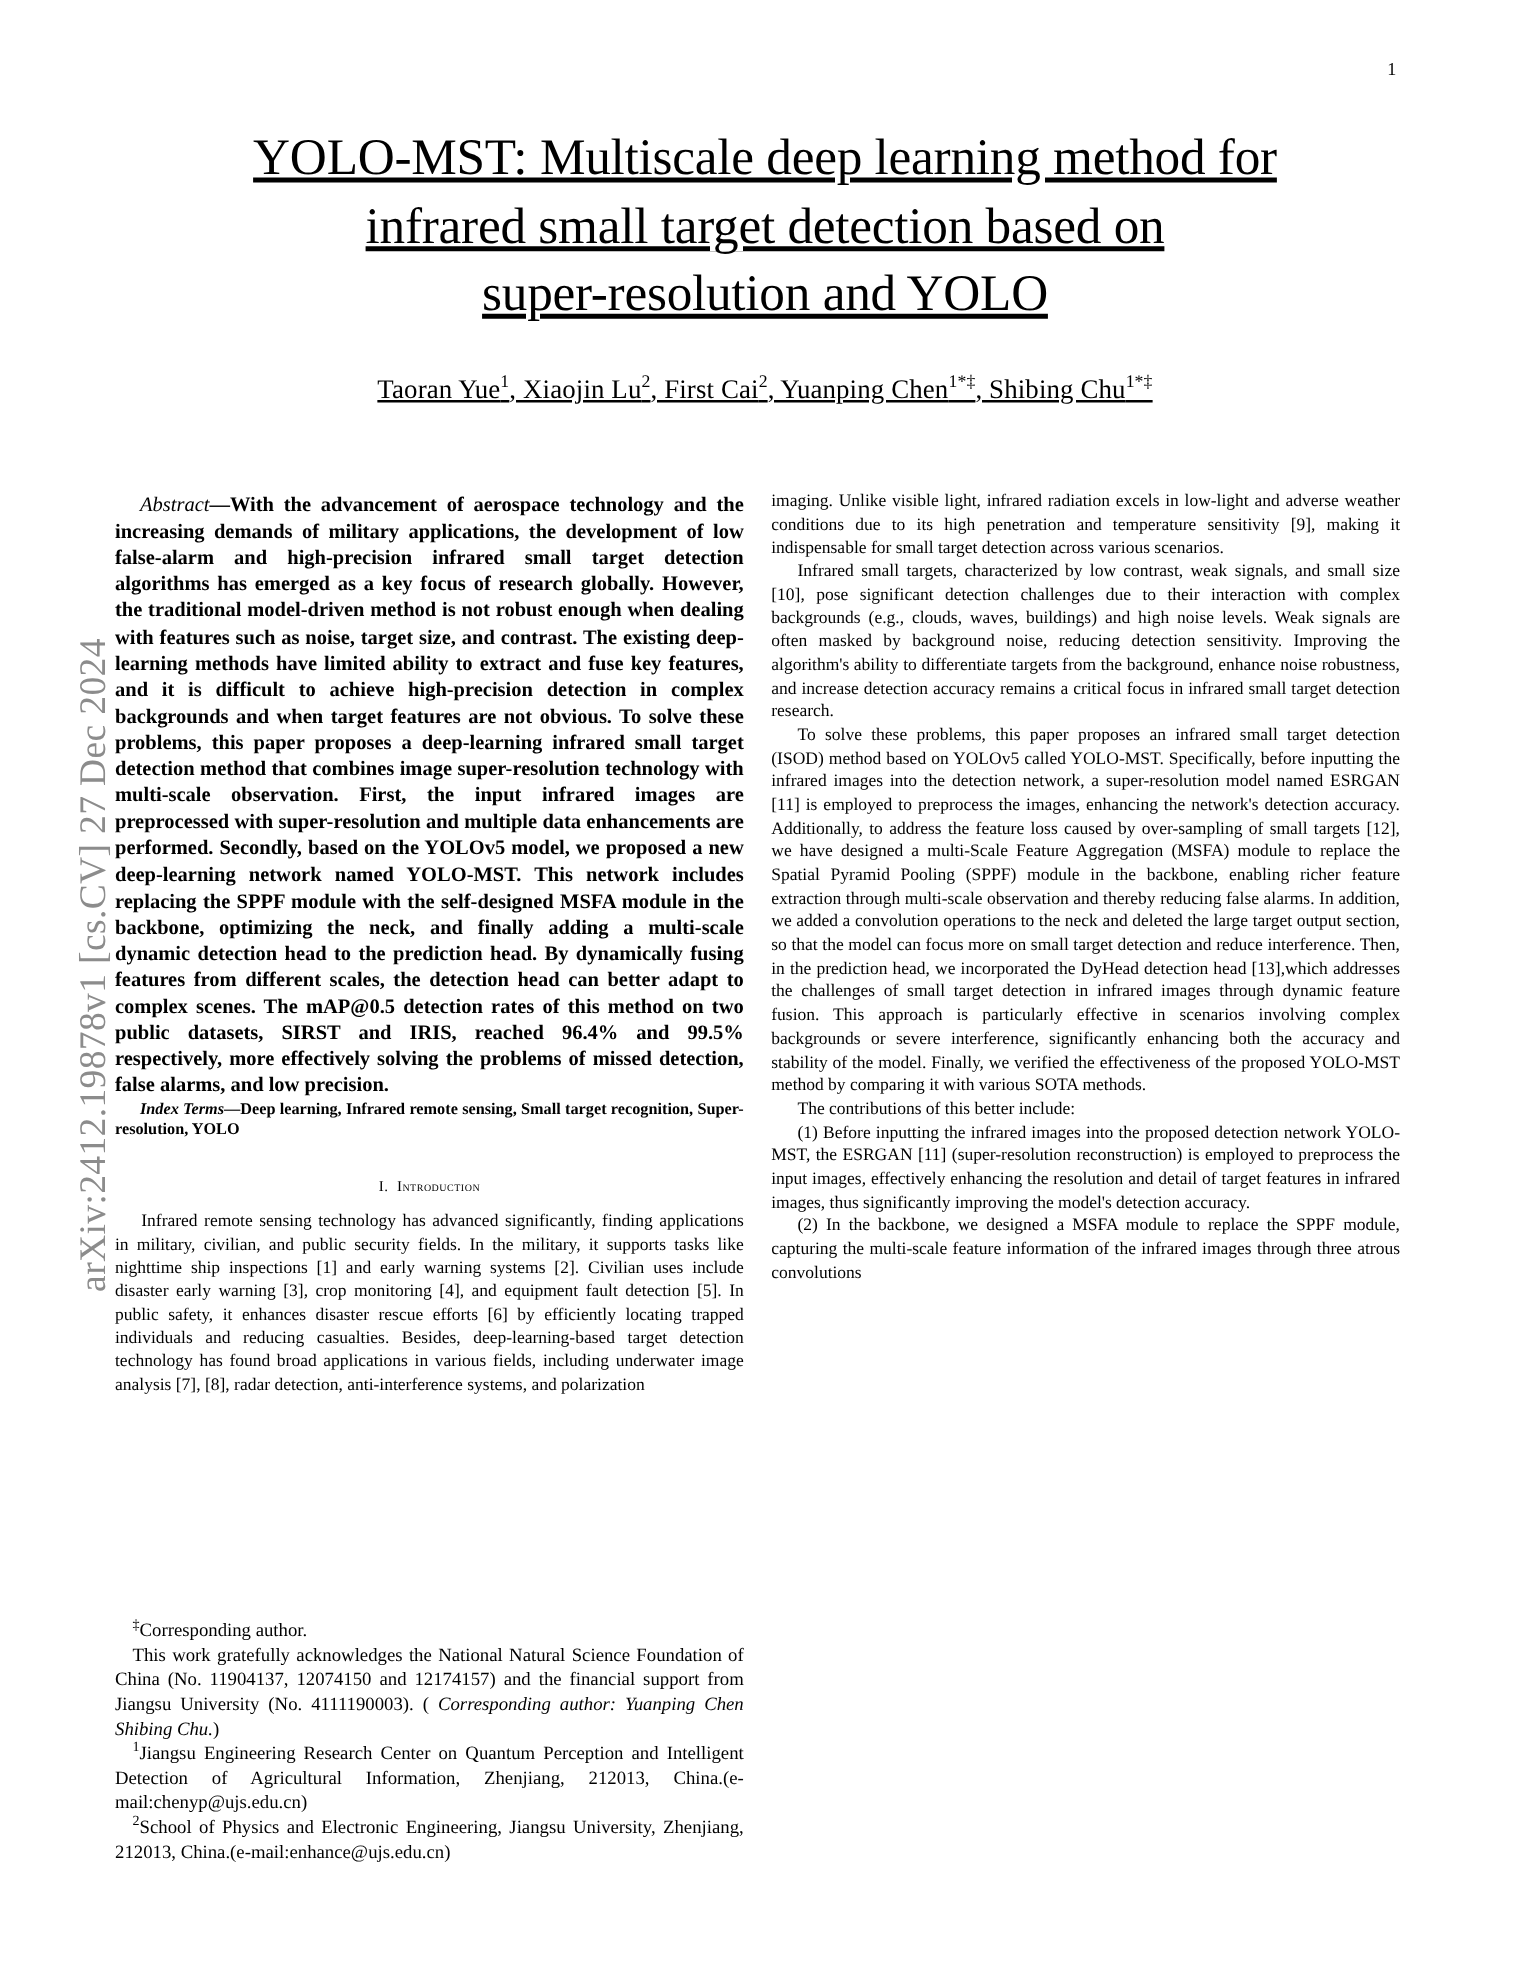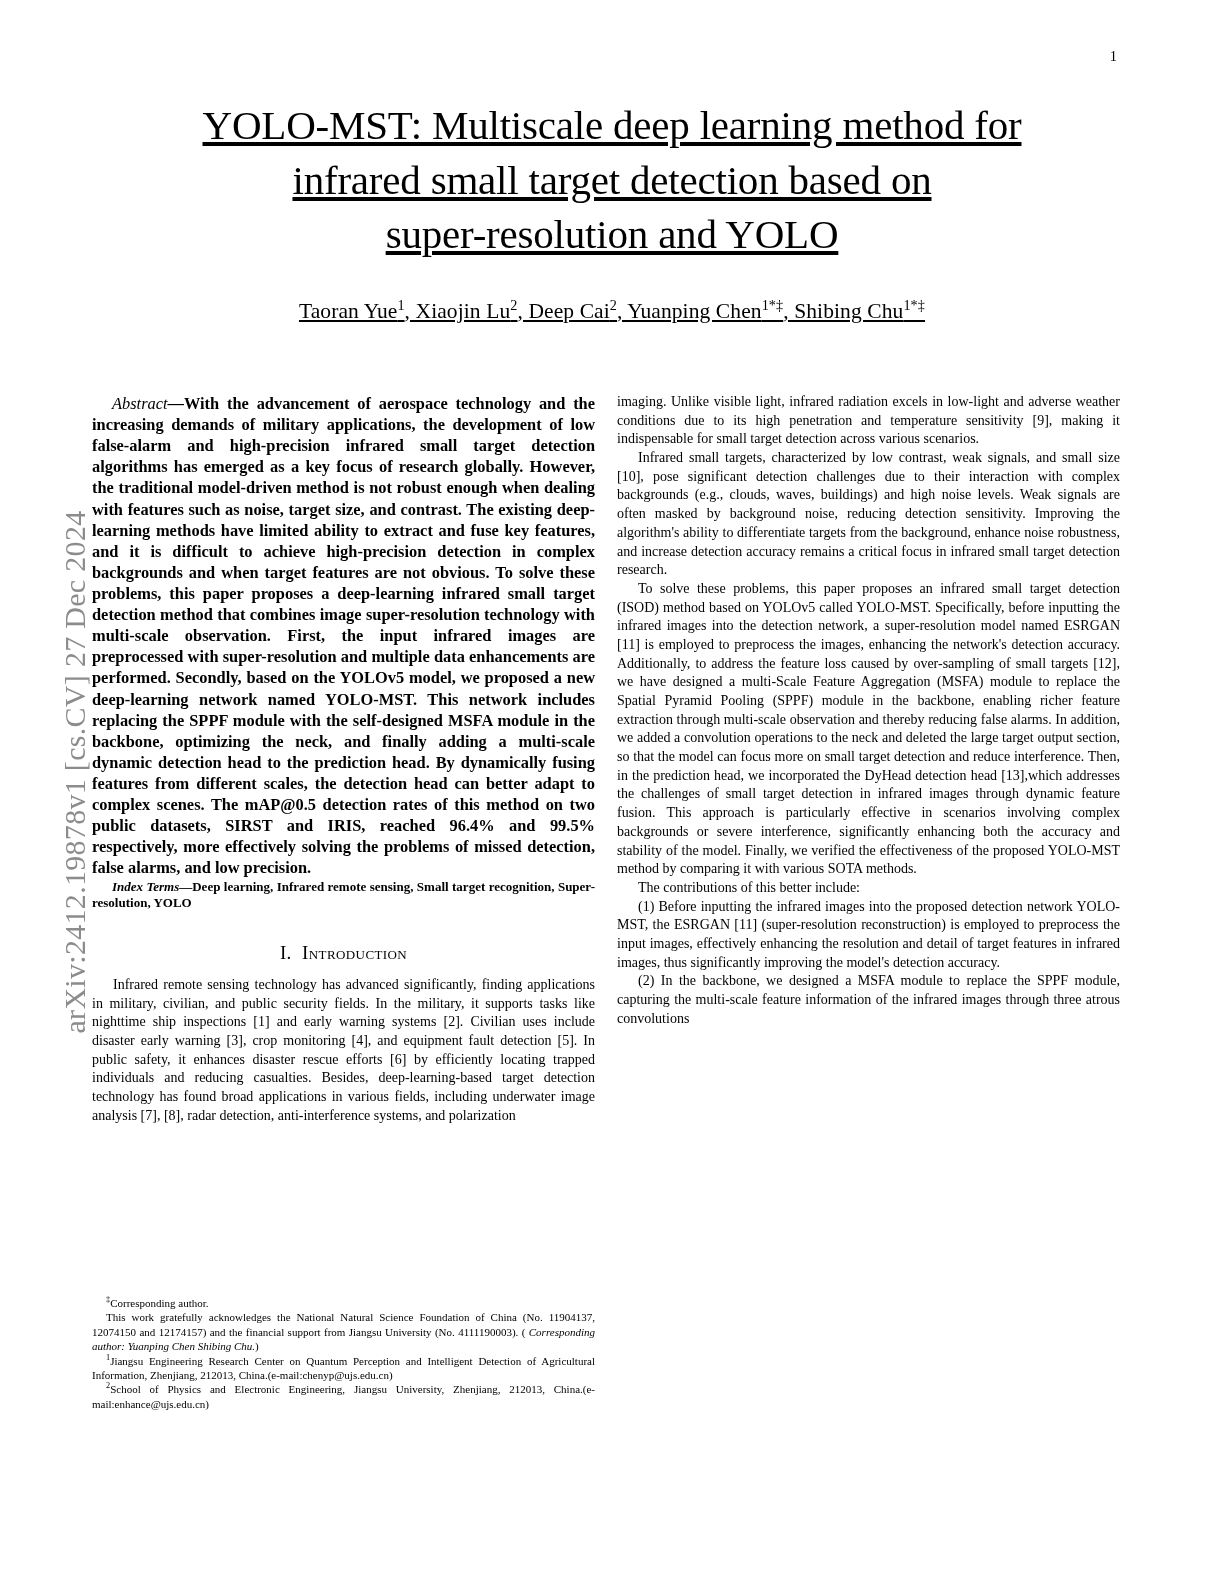--- a/index.html
+++ b/index.html
@@ -111,42 +111,42 @@
     line-height: 1.287;
     text-indent: 20px;
   }
   .index-terms .lead {
     font-style: italic;
     font-weight: bold;
   }
 
   .section-head {
     text-align: center;
-    font-size: 19px;
+    font-size: 12px;
     margin-top: 30px;
     margin-bottom: 12px;
     font-variant: small-caps;
     letter-spacing: 0.4px;
   }
   .section-head .numeral { font-variant: normal; }
 
   .body-par {
     font-size: 14px;
     line-height: 1.335;
     text-indent: 21px;
   }
   .body-par.cont { text-indent: 0; }
 
   
   .footnotes {
     position: absolute;
     left: 92px;
     top: 1296px;
     width: 503px;
-    font-size: 11px;
+    font-size: 15px;
     line-height: 1.31;
   }
   .footnotes p { text-indent: 14px; margin: 0; }
   .footnotes .it { font-style: italic; }
   .footnotes sup { font-size: 0.75em; }
 </style>
 </head>
 <body>
 
 <div class="page">
@@ -154,21 +154,21 @@
   <div class="arxiv-stamp">arXiv:2412.19878v1  [cs.CV]  27 Dec 2024</div>
 
   <div class="page-number">1</div>
 
   <div class="title-block">
     <h1 class="paper-title">
       <span class="tline">YOLO-MST: Multiscale deep learning method for</span>
       <span class="tline">infrared small target detection based on</span>
       <span class="tline">super-resolution and YOLO</span>
     </h1>
-    <div class="authors"><span>Taoran Yue</span><sup>1</sup><span>, Xiaojin Lu</span><sup>2</sup><span>, Deep Cai</span><sup>2</sup><span>, Yuanping Chen</span><sup>1*‡</sup><span>, Shibing Chu</span><sup>1*‡</sup></div>
+    <div class="authors"><span>Taoran Yue</span><sup>1</sup><span>, Xiaojin Lu</span><sup>2</sup><span>, First Cai</span><sup>2</sup><span>, Yuanping Chen</span><sup>1*‡</sup><span>, Shibing Chu</span><sup>1*‡</sup></div>
   </div>
 
   <div class="columns">
 
     <div class="col col-left">
 
       <p class="abstract"><span class="lead">Abstract</span><span>—</span><span>With the advancement of aerospace technology and the increasing demands of military applications, the development of low false-alarm and high-precision infrared small target detection algorithms has emerged as a key focus of research globally. However, the traditional model-driven method is not robust enough when dealing with features such as noise, target size, and contrast. The existing deep-learning methods have limited ability to extract and fuse key features, and it is difficult to achieve high-precision detection in complex backgrounds and when target features are not obvious. To solve these problems, this paper proposes a deep-learning infrared small target detection method that combines image super-resolution technology with multi-scale observation. First, the input infrared images are preprocessed with super-resolution and multiple data enhancements are performed. Secondly, based on the YOLOv5 model, we proposed a new deep-learning network named YOLO-MST. This network includes replacing the SPPF module with the self-designed MSFA module in the backbone, optimizing the neck, and finally adding a multi-scale dynamic detection head to the prediction head. By dynamically fusing features from different scales, the detection head can better adapt to complex scenes. The mAP@0.5 detection rates of this method on two public datasets, SIRST and IRIS, reached 96.4% and 99.5% respectively, more effectively solving the problems of missed detection, false alarms, and low precision.</span></p>
 
       <p class="index-terms"><span class="lead">Index Terms</span><span>—</span><span>Deep learning, Infrared remote sensing, Small target recognition, Super-resolution, YOLO</span></p>
 

